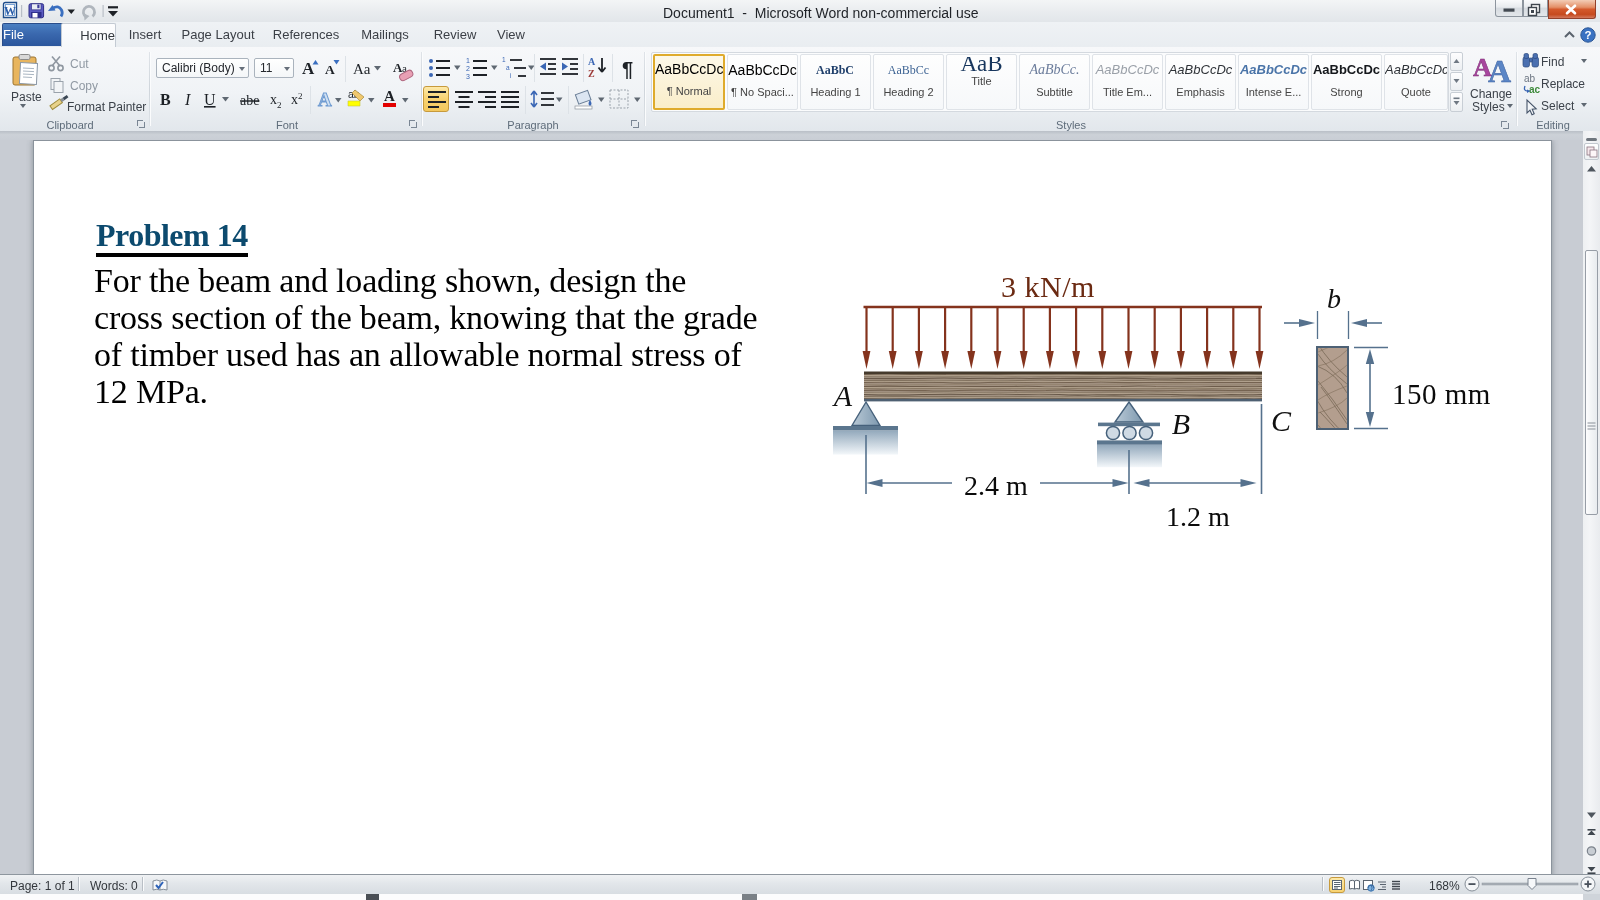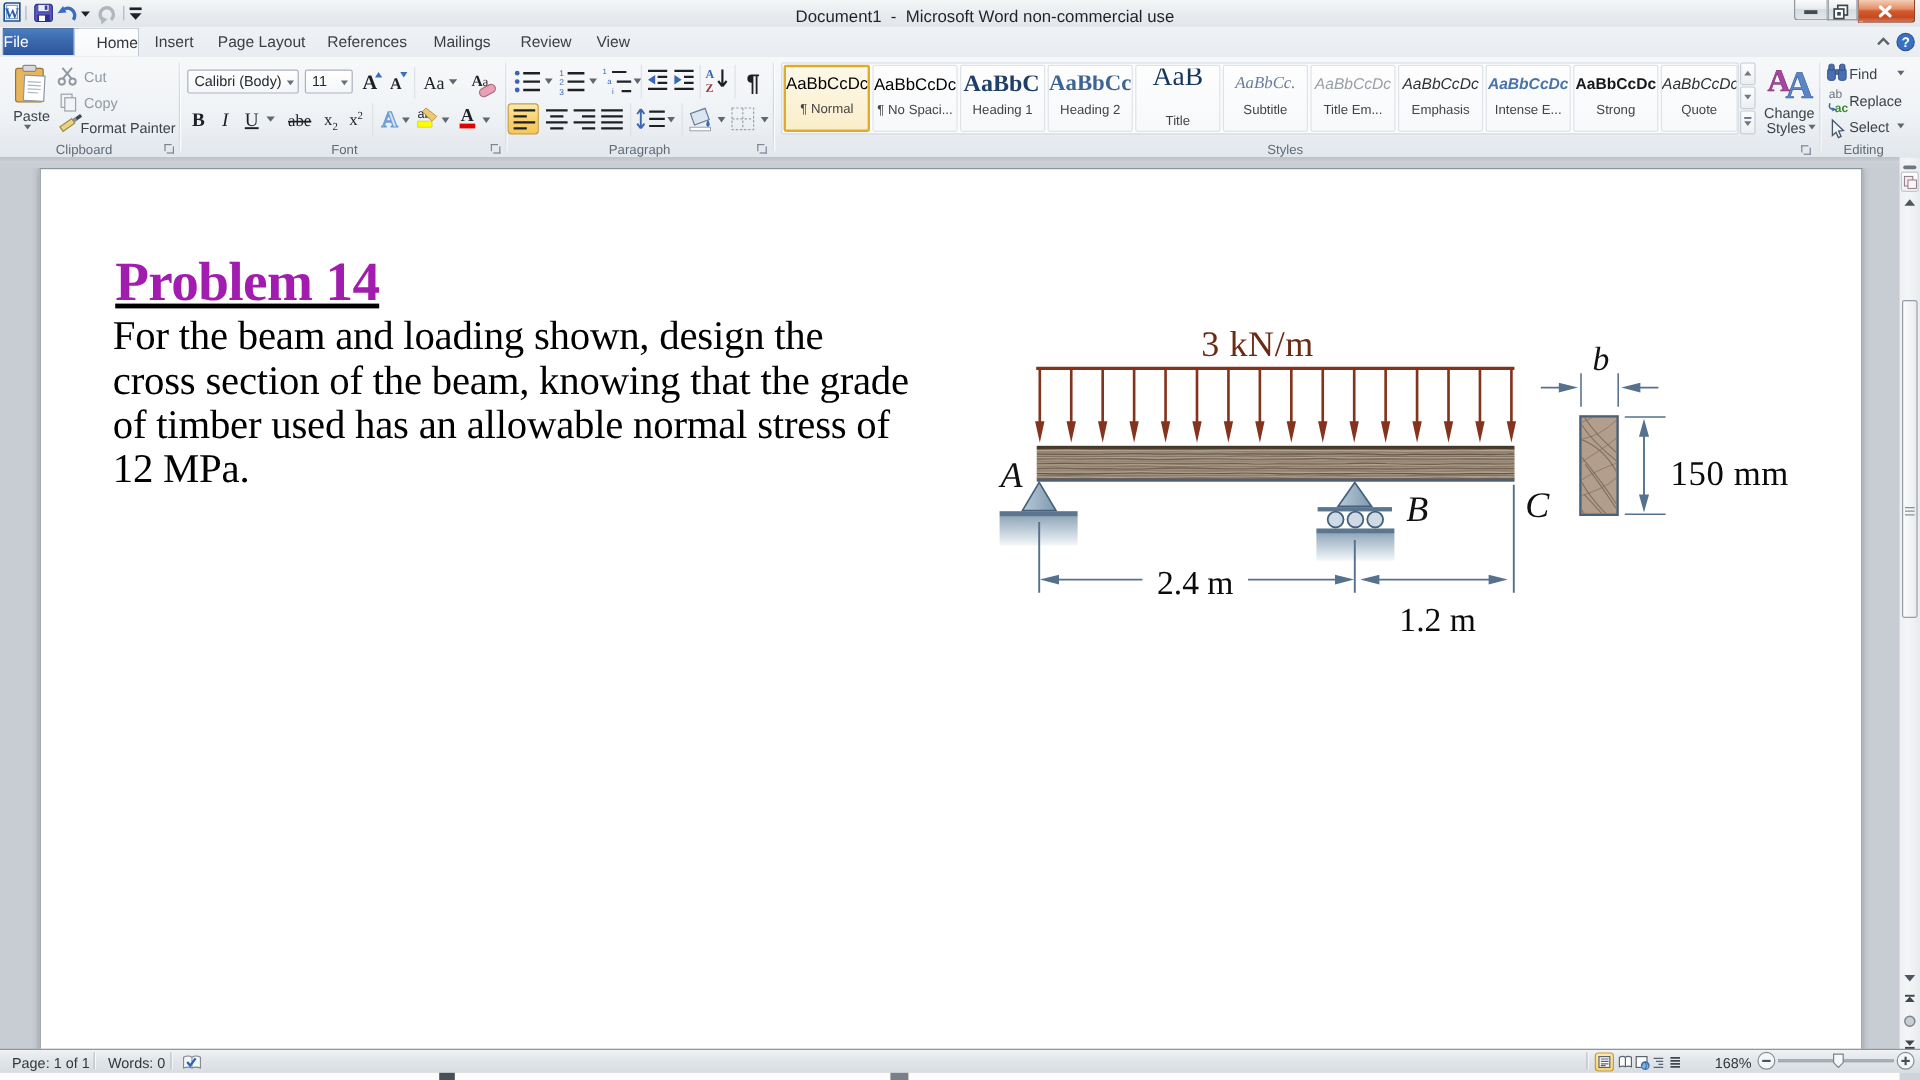--- a/index.html
+++ b/index.html
@@ -310,30 +310,30 @@
 <div class="abs" style="left:651px;top:52px;width:798px;height:60px;background:#fbfcfd;border:1px solid #d4d9df;border-radius:2px"></div>
 <div class="chip" style="left:653px;top:54px;background:linear-gradient(#fdf8e8,#faeeca);border:2px solid #dfab2c;width:72px">
   <span class="s1" style="font-size:14px;margin-top:6px">AaBbCcDc</span>
     <span class="s2">¶ Normal</span>
   </div>
 <div class="chip" style="left:727px">
     <span class="s1" style="font-size:14px">AaBbCcDc</span>
     <span class="s2">¶ No Spaci...</span>
   </div>
 <div class="chip" style="left:800px">
-    <span class="s1" style="font-family:'Liberation Serif',serif;font-weight:bold;color:#1f3f6b;font-size:20px">AaBbC </span>
+    <span class="s1" style="font-family:'Liberation Serif',serif;font-weight:bold;color:#1f3f6b;font-size:12px">AaBbC </span>
     <span class="s2">Heading 1</span>
   </div>
 <div class="chip" style="left:873px">
-    <span class="s1" style="font-family:'Liberation Serif',serif;font-weight:bold;color:#3e6494;font-size:19px">AaBbCc</span>
+    <span class="s1" style="font-family:'Liberation Serif',serif;font-weight:normal;color:#3e6494;font-size:12px">AaBbCc</span>
     <span class="s2">Heading 2</span>
   </div>
 <div class="chip" style="left:946px">
     <span class="s1" style="font-family:'Liberation Serif',serif;color:#17365d;font-size:23px;margin-top:2px">AaB</span>
-    <span class="s2" style="margin-top:24px">Title</span>
+    <span class="s2" style="margin-top:4px">Title</span>
   </div>
 <div class="chip" style="left:1019px">
     <span class="s1" style="font-family:'Liberation Serif',serif;font-style:italic;color:#6b7c9b;font-size:14px">AaBbCc.</span>
     <span class="s2">Subtitle</span>
   </div>
 <div class="chip" style="left:1092px">
     <span class="s1" style="font-style:italic;color:#9aa0a8;font-size:13px">AaBbCcDc</span>
     <span class="s2">Title Em...</span>
   </div>
 <div class="chip" style="left:1165px">
@@ -474,21 +474,21 @@
     <path d="M3 4.5 l4.5 5.5 l4.5 -5.5 z" fill="#4f565e"></path>
   </svg>
 <svg class="abs" style="left:1584px;top:826px" width="15" height="50" viewBox="0 0 15 50">
   <path d="M3.5 9 l4 -4.5 l4 4.5 z" fill="#3f464e"></path>
     <rect x="3.5" y="3" width="8" height="1.6" fill="#3f464e"></rect>
   <circle cx="7.5" cy="25" r="4.2" fill="#c8cdd3" stroke="#7d848d" stroke-width="1.2"></circle>
   <path d="M3.5 41 l4 4.5 l4 -4.5 z" fill="#3f464e"></path>
     <rect x="3.5" y="46.4" width="8" height="1.6" fill="#3f464e"></rect>
 </svg>
 
-<div class="abs serif" style="left:96px;top:217px;font-size:46px;font-weight:bold;color:#a21caf;line-height:36px;letter-spacing:-0.5px">
+<div class="abs serif" style="left:96px;top:217px;font-size:32px;font-weight:bold;color:#0c4a6e;line-height:36px;letter-spacing:-0.5px">
   <span style="display:inline-block;border-bottom:4px solid #000">Problem 14</span></div>
 <div class="abs serif" style="left:94px;top:262px;font-size:34px;color:#000;line-height:37px;letter-spacing:-0.2px;white-space:nowrap">For the beam and loading shown, design the<br>cross section of the beam, knowing that the grade<br>of timber used has an allowable normal stress of<br>12 MPa.</div>
 <svg class="abs" style="left:820px;top:258px" width="700" height="290" viewBox="820 258 700 290">
 <defs>
 <linearGradient id="sup" x1="0" y1="0" x2="0" y2="1">
   <stop offset="0" stop-color="#8fa6ba"></stop>
         <stop offset="1" stop-color="#eef3f7"></stop>
 </linearGradient>
 <linearGradient id="base" x1="0" y1="0" x2="0" y2="1">
   <stop offset="0" stop-color="#93a9bc"></stop>

